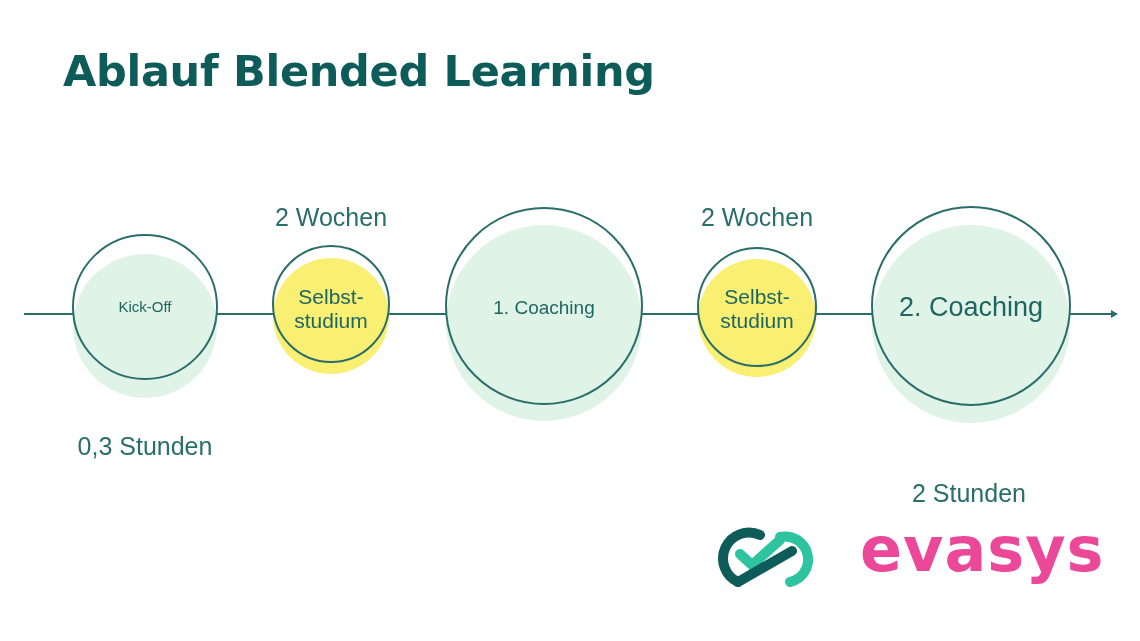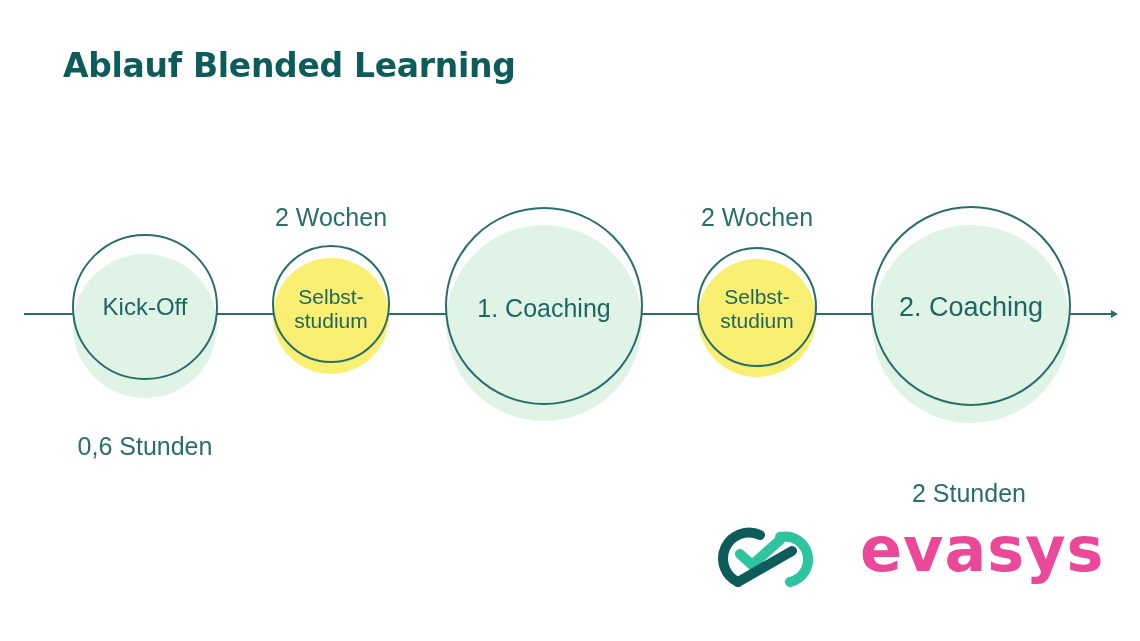--- a/index.html
+++ b/index.html
@@ -12,21 +12,21 @@
       width: 1140px;
       height: 641px;
       overflow: hidden;
       background: #ffffff;
       font-family: "Liberation Sans", "DejaVu Sans", sans-serif;
     }
     .title {
       position: absolute;
       left: 63px;
       top: 46px;
-      font-size: 33px;
+      font-size: 43px;
       font-weight: bold;
       color: #0d5c5a;
       letter-spacing: -0.3px;
       white-space: nowrap;
       font-family: "DejaVu Sans", "Liberation Sans", sans-serif;
     }
     svg.diagram {
       position: absolute;
       left: 0;
       top: 0;
@@ -100,38 +100,38 @@
       <path d="M 760 535 A 23 23 0 1 0 738 582" stroke="#0d5c5a"></path>
 
       <path d="M 780 537 A 23 23 0 1 1 790 582" stroke="#2ec4a0"></path>
 
       <path d="M 740 554 L 752 565 L 780 540" stroke="#2ec4a0"></path>
 
       <path d="M 738 582 L 792 551" stroke="#0d5c5a"></path>
     </g>
   </svg>
 
-  <div class="node-label" style="left:73px; top:235px; width:144px; height:144px; font-size:24px;text-align:center;">
+  <div class="node-label" style="left:73px; top:235px; width:144px; height:144px; font-size:15px;text-align:center;">
     <span>Kick-Off</span>
   </div>
   <div class="node-label" style="left:273px; top:251px; width:116px; height:116px; font-size:21px;">
     <span>Selbst-
 studium</span>
   </div>
-  <div class="node-label" style="left:446px; top:208px; width:196px; height:200px; font-size:25px;">
+  <div class="node-label" style="left:446px; top:208px; width:196px; height:200px; font-size:19px;">
     <span>1. Coaching</span>
   </div>
   <div class="node-label" style="left:698px; top:251px; width:118px; height:116px; font-size:21px;">
     <span>Selbst-
 studium</span>
   </div>
   <div class="node-label" style="left:872px; top:208px; width:198px; height:200px; font-size:27px;">
     <span>2. Coaching</span>
   </div>
 
   <div class="caption" style="left:331px; top:203px;">2 Wochen</div>
   <div class="caption" style="left:757px; top:203px;">2 Wochen</div>
-  <div class="caption" style="left:145px; top:432px;">0,6 Stunden</div>
+  <div class="caption" style="left:145px; top:432px;">0,3 Stunden</div>
   <div class="caption" style="left:969px; top:432px;margin-top:47px;">2 Stunden</div>
 
   <div class="brand-text">evasys</div>
 
 </div>
 
 </body></html>

